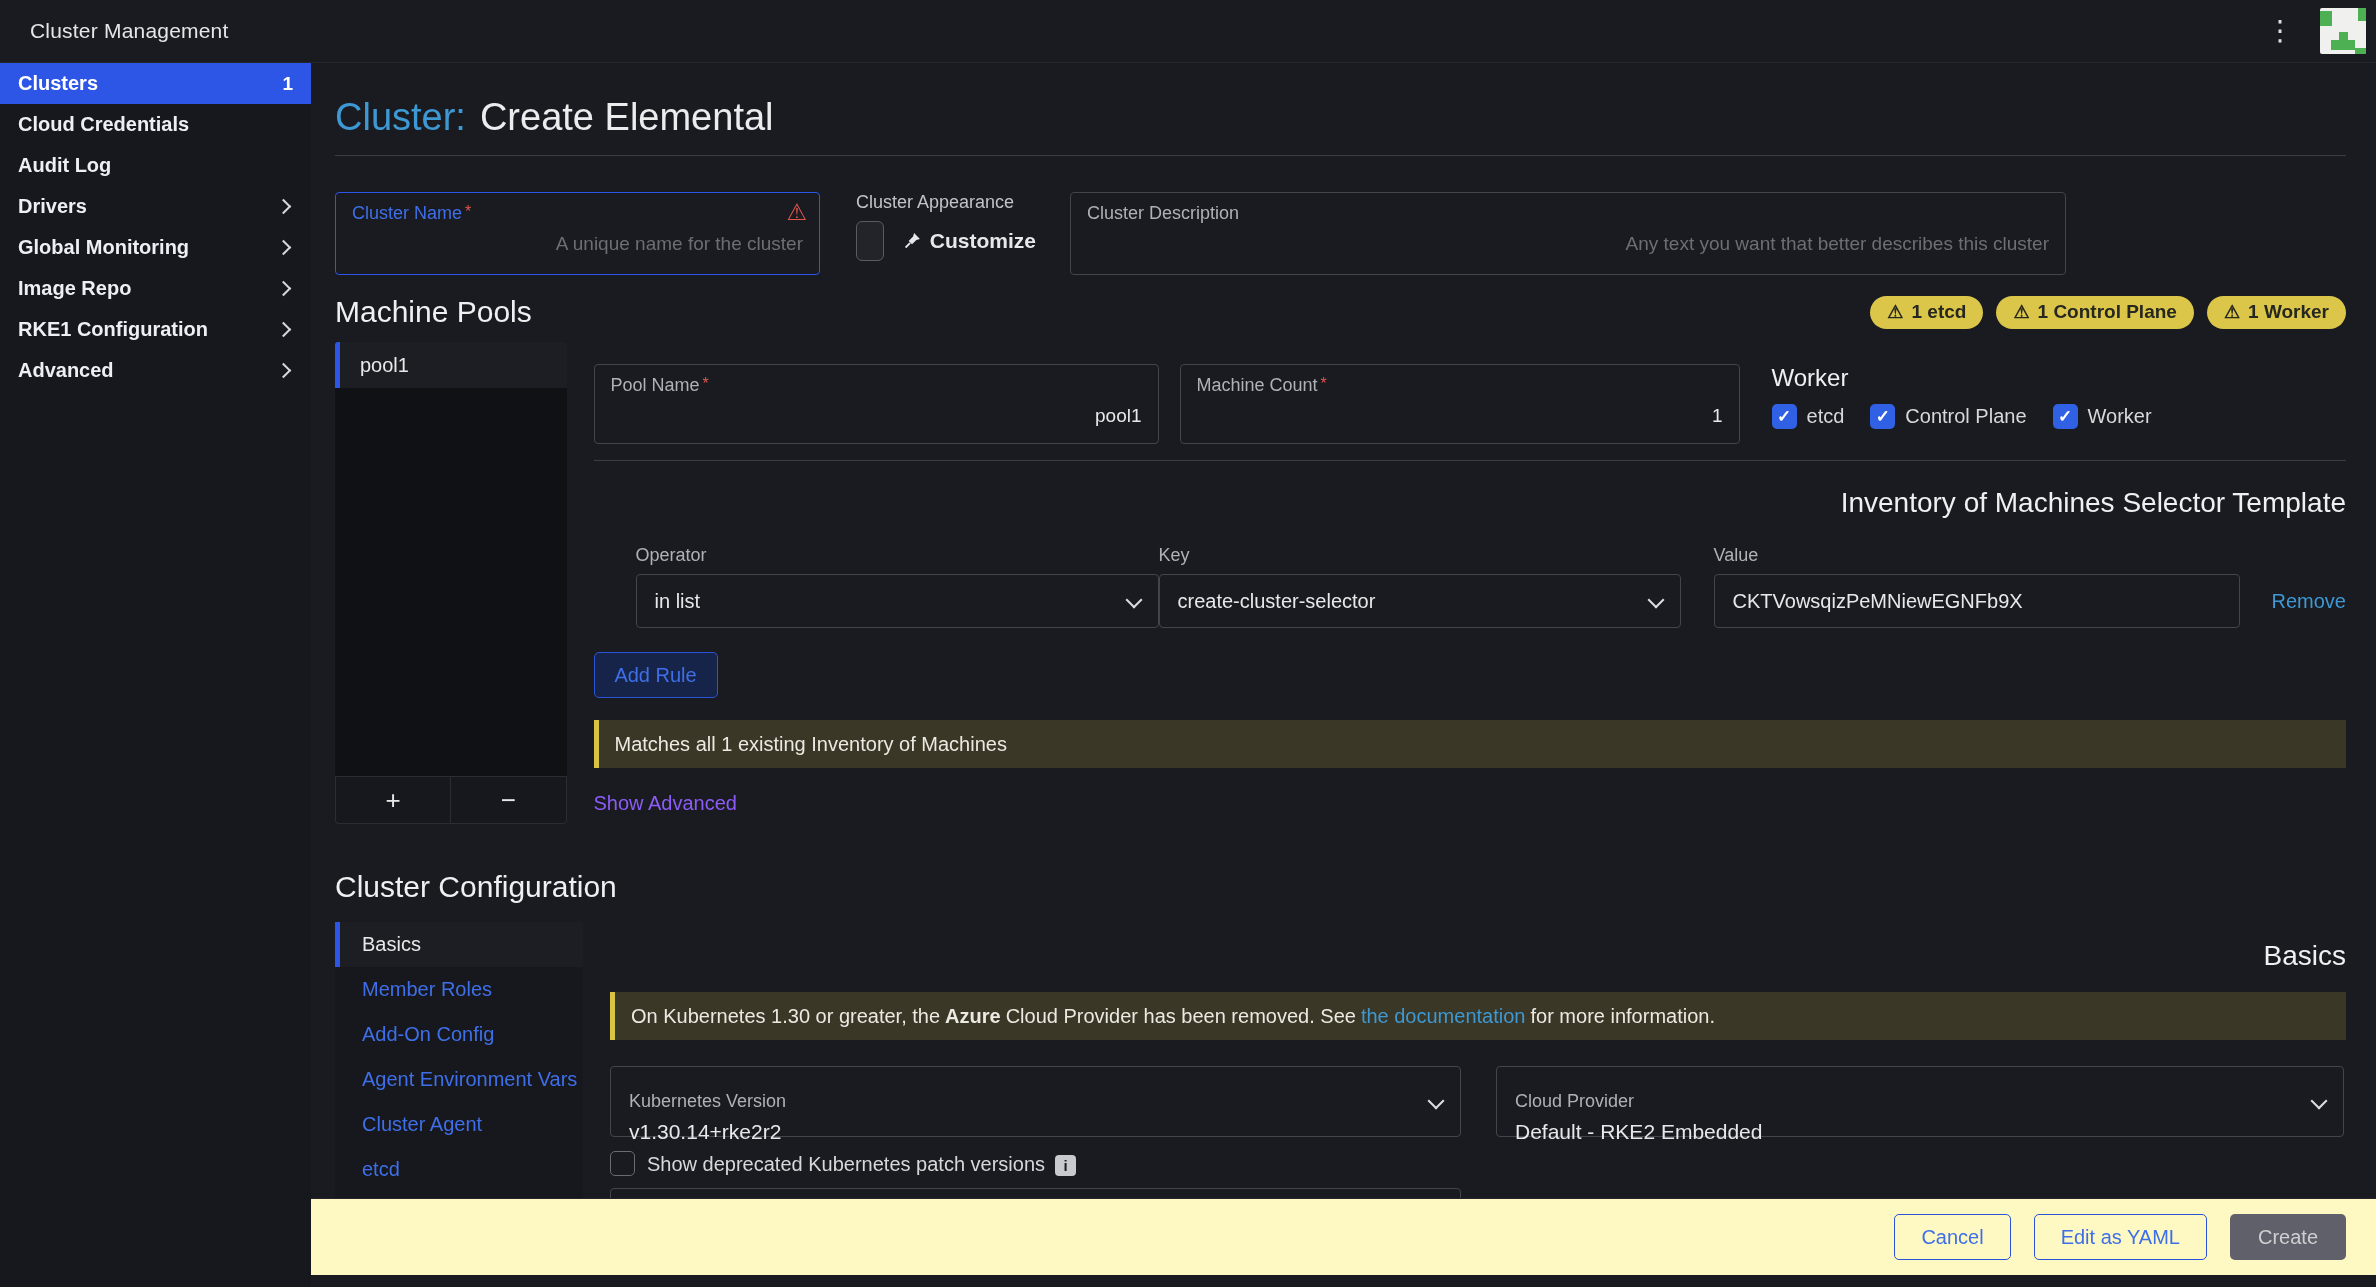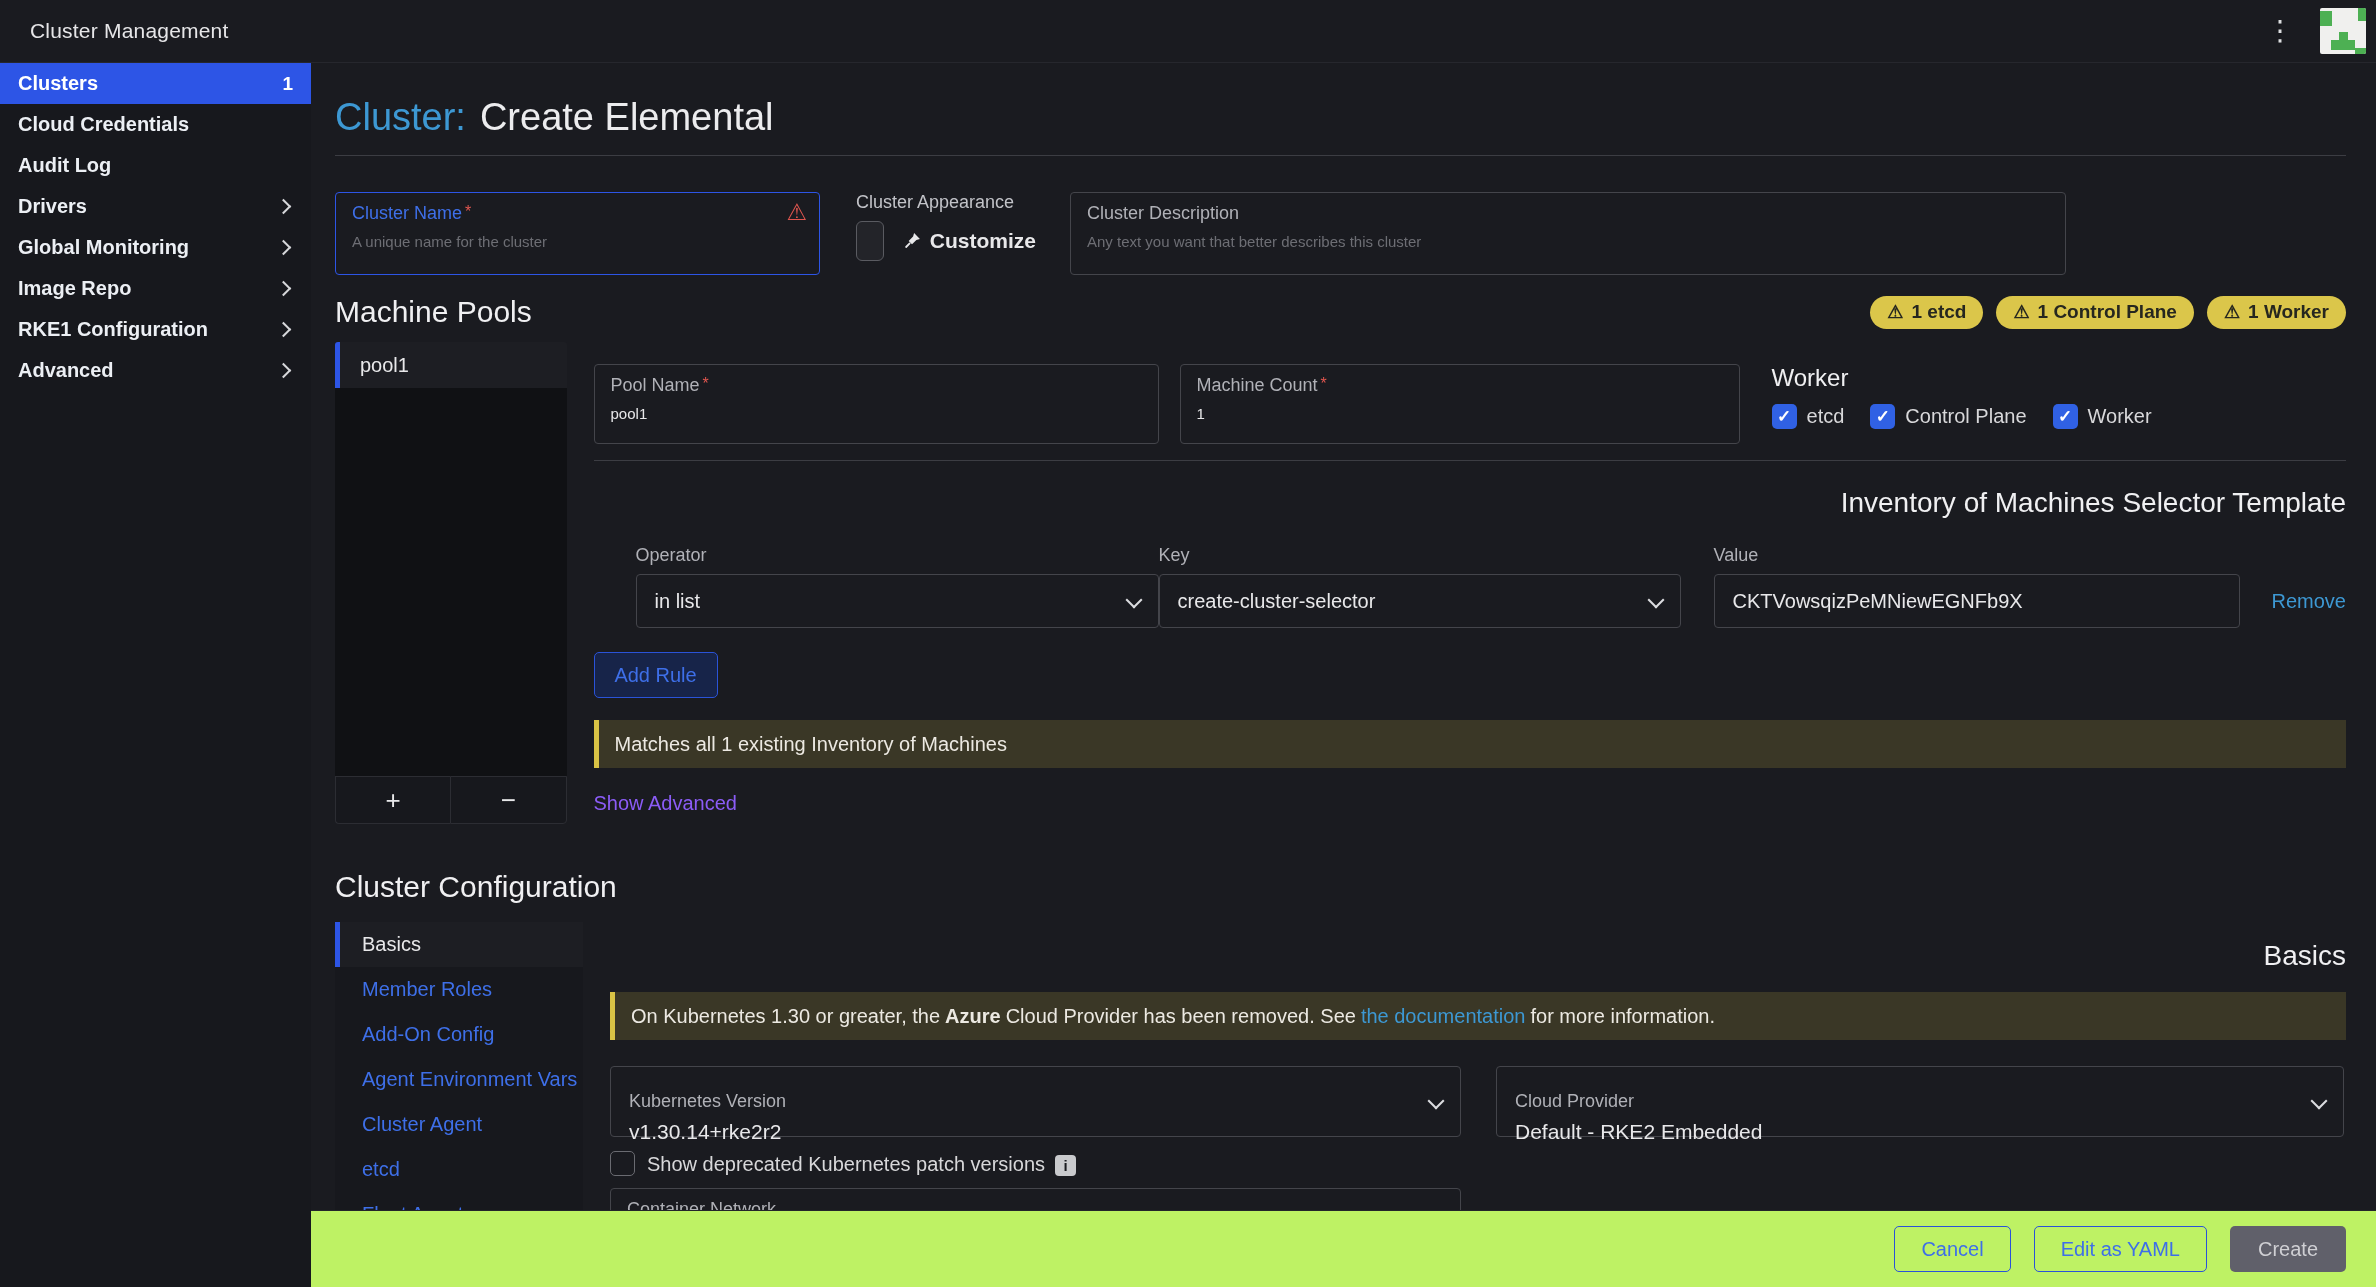--- a/index.html
+++ b/index.html
@@ -32,21 +32,21 @@
   h1.page-title .prefix { color:#3d98d3; margin-right:14px; }
   .title-divider { margin-top:16px; border-top:1px solid #3c3d43; }
 
   .row { display:flex; }
 
   
   .field-box { border:1px solid #44454b; border-radius:4px; padding:10px 16px 12px; background:transparent; position:relative; }
   .field-label { font-size:18px; color:#b0b1b7; }
   .req { color:#e0564f; margin-left:3px; font-size:16px; vertical-align:top; }
   .field-input { display:block; width:100%; background:transparent; border:none; outline:none;
-                 color:#e8e8ea; font-size:15px; margin-top:9px; }
+                 color:#e8e8ea; font-size:19px; margin-top:9px;text-align:right; }
   .field-input::placeholder { color:#6d6e74; }
 
   .fields-row { margin-top:36px; align-items:flex-start; }
   .name-field { width:485px; height:83px; border:1px solid #2d55e6; }
   .name-field .field-label { color:#3e6fe8; }
   .warn-tri { position:absolute; top:8px; right:12px; color:#e0564f; font-size:23px; line-height:1; }
 
   .appearance { margin-left:36px; width:180px; }
   .appearance-label { font-size:18px; color:#c2c3c8; }
   .appearance-row { display:flex; align-items:center; margin-top:8px; }
@@ -132,21 +132,21 @@
   .big-select .chev-down { top:28px; }
   .big-select .val { color:#e8e8ea; font-size:21px; margin-top:8px; }
   .k8s-col { width:851px; }
   .cloud-col { width:848px; margin-left:35px; }
   .dep-row { margin-top:14px; align-items:flex-end; display:flex; gap:12px; }
   .info-icon { width:21px; height:21px; border-radius:4px; background:#c9cacd; color:#1a1b20; font-weight:700;
                font-size:15px; display:flex; align-items:center; justify-content:center; margin-left:-2px; cursor:pointer; }
   .container-net { margin-top:12px; width:851px; height:72px; }
 
   
-  .footer { position:absolute; left:311px; right:0; bottom:0; height:77px; background:#bef264;
+  .footer { position:absolute; left:311px; right:0; bottom:12px; height:77px; background:#fef9c3;
             border-top:1px solid #24252b; display:flex; align-items:center; justify-content:flex-end;
             padding-right:30px; gap:23px; z-index:25; }
   .btn { height:46px; border-radius:5px; font-size:20px; cursor:pointer; }
   .btn.ghost { background:transparent; border:1px solid #2a53d8; color:#3e6fe8; padding:0 26px; }
   .btn.disabled { background:#60606a; border:none; color:#cfcfd3; padding:0 28px; }
 </style>
 </head>
 <body>
 
 <div class="app">

